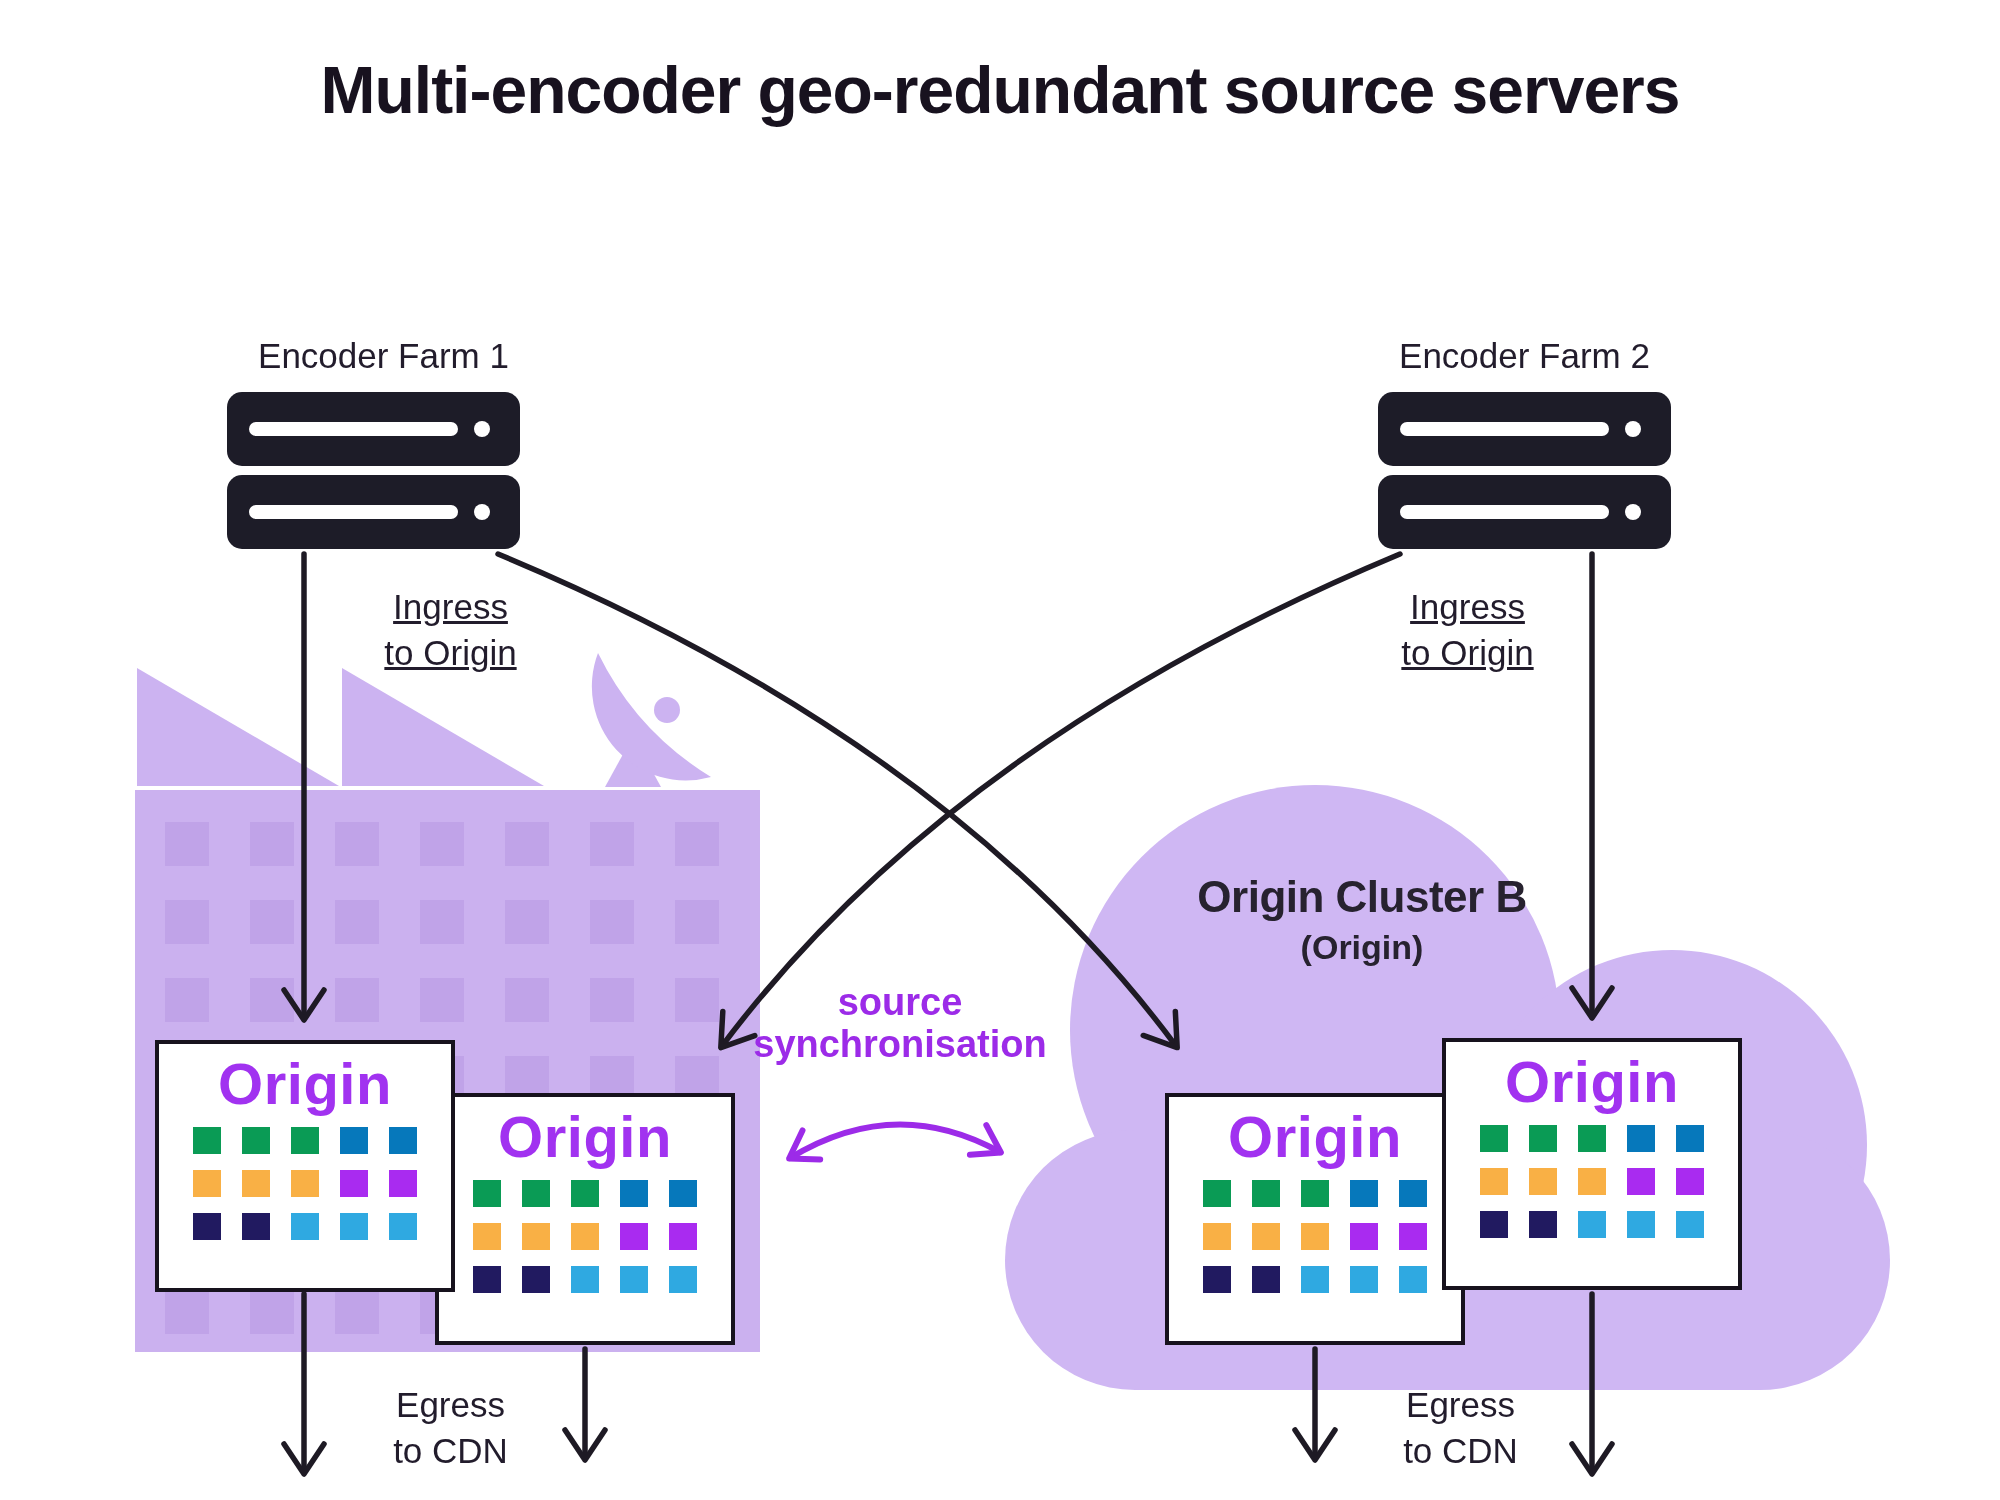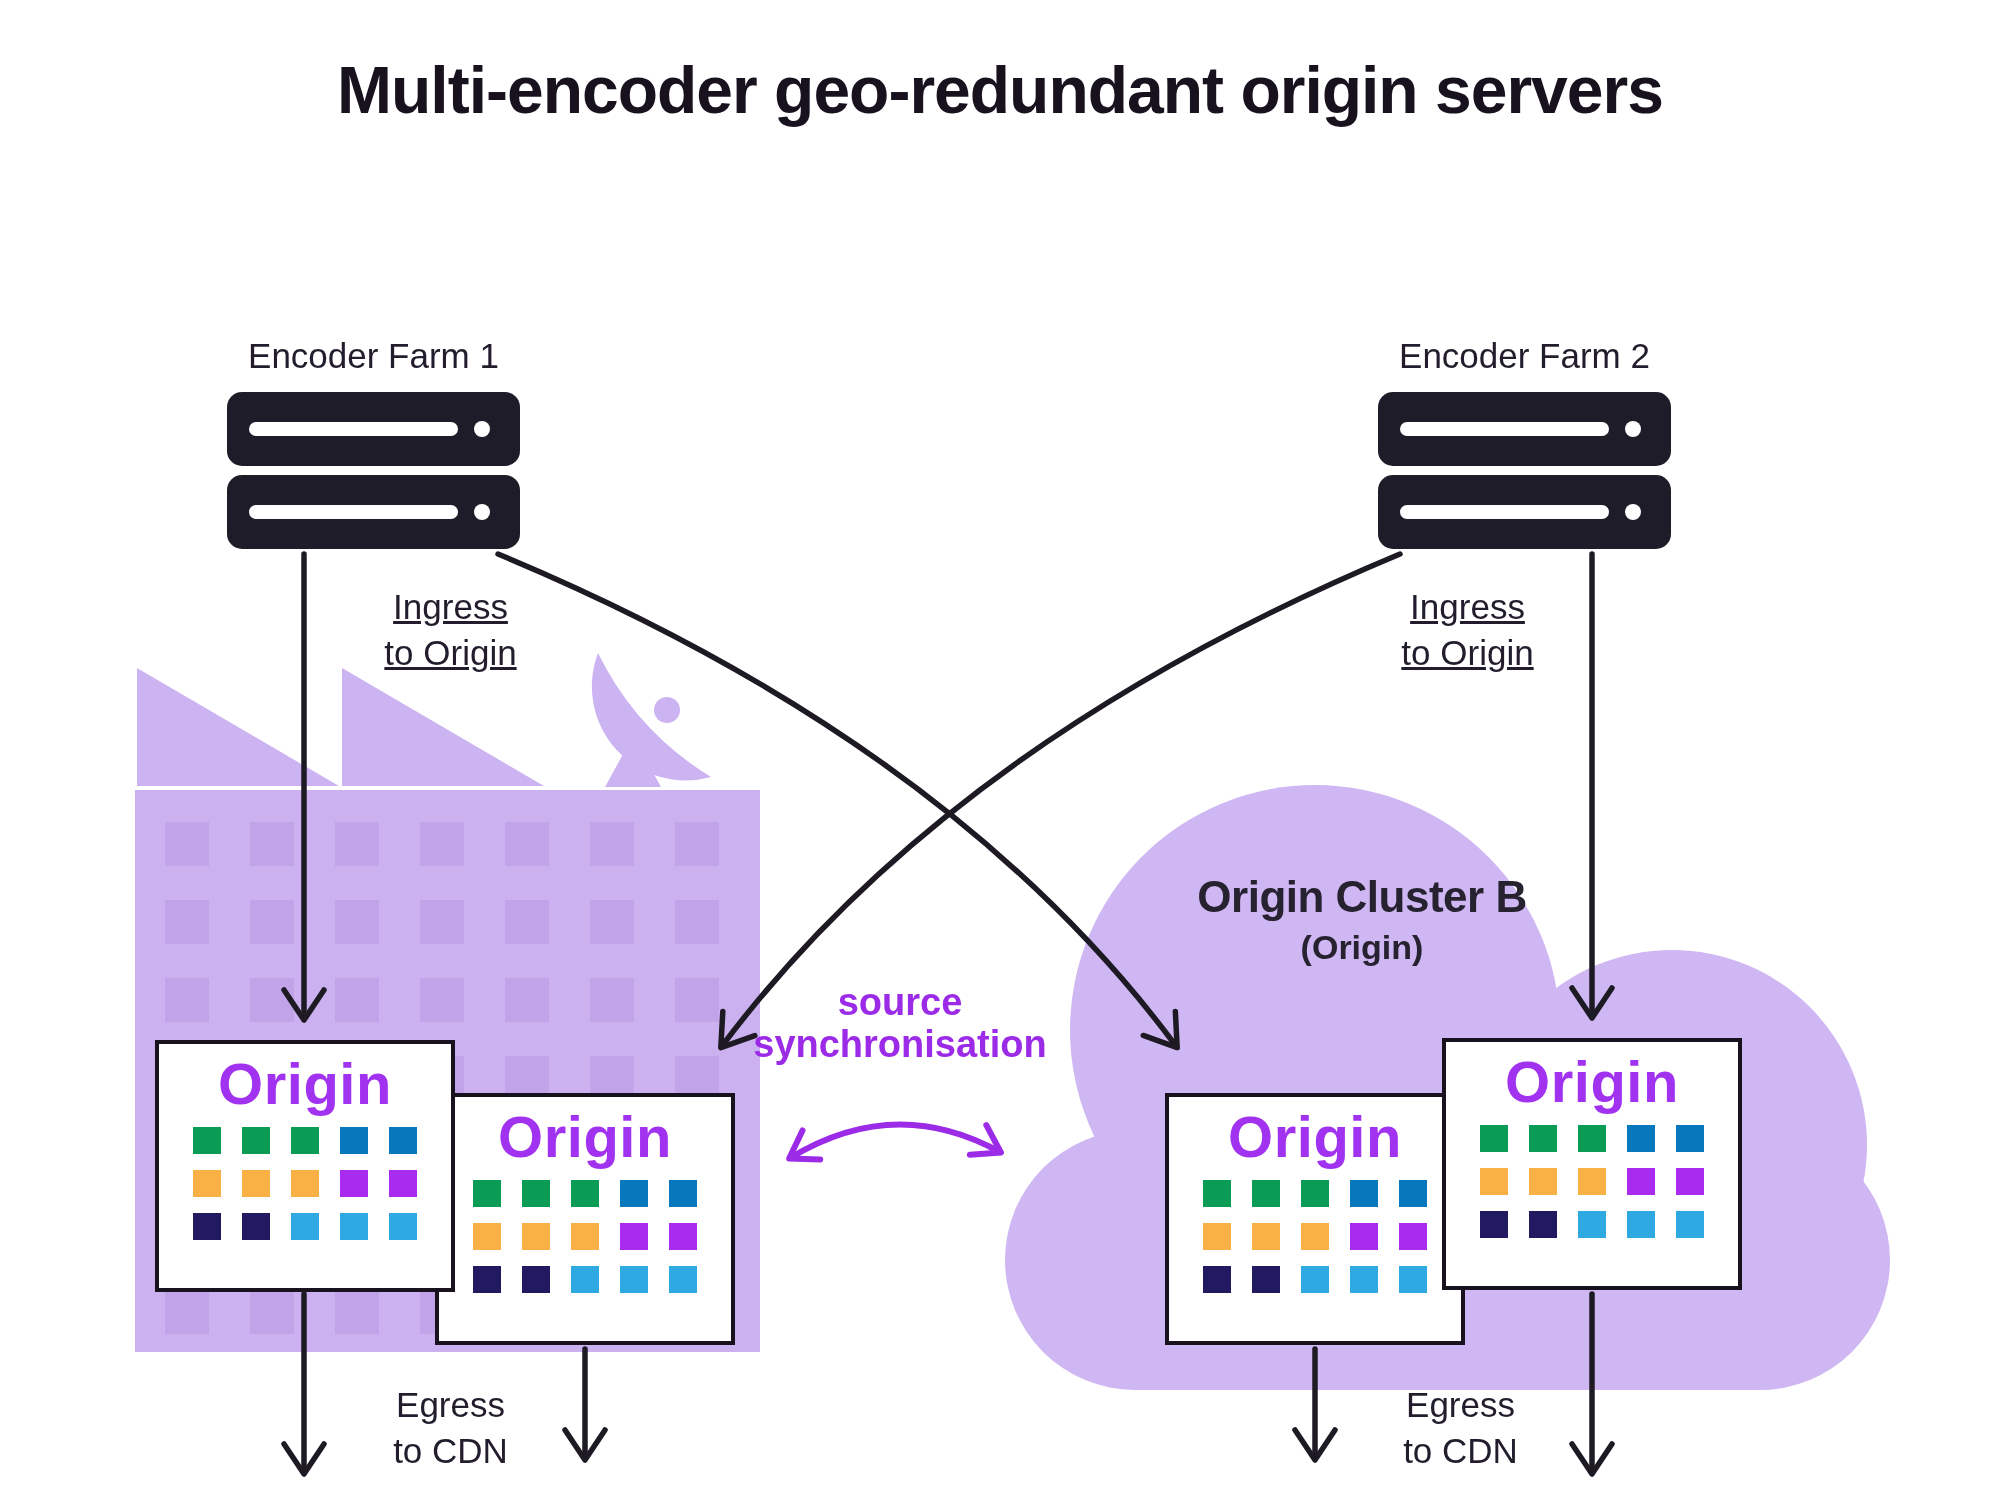--- a/index.html
+++ b/index.html
@@ -64,23 +64,23 @@
   
   .sync-text{left:740px;width:320px;top:982px;font-size:38px;font-weight:700;line-height:1.1;color:#9c2be8;z-index:5;}
 
   .overlay{left:0;top:0;z-index:6;pointer-events:none;}
 </style>
 </head>
 <body>
 
 <div class="canvas">
 
-  <div class="abs center title">Multi-encoder geo-redundant origin servers</div>
-
-  <div class="abs center farm-label" style="left:227px;">Encoder Farm 1</div>
+  <div class="abs center title">Multi-encoder geo-redundant source servers</div>
+
+  <div class="abs center farm-label" style="left:237px;">Encoder Farm 1</div>
   <div class="abs farm" style="left:227px;">
     <div class="server-bar">
         <span class="server-line"></span>
         <span class="server-dot"></span>
       </div>
     <div class="server-bar">
         <span class="server-line"></span>
         <span class="server-dot"></span>
       </div>
   </div>

